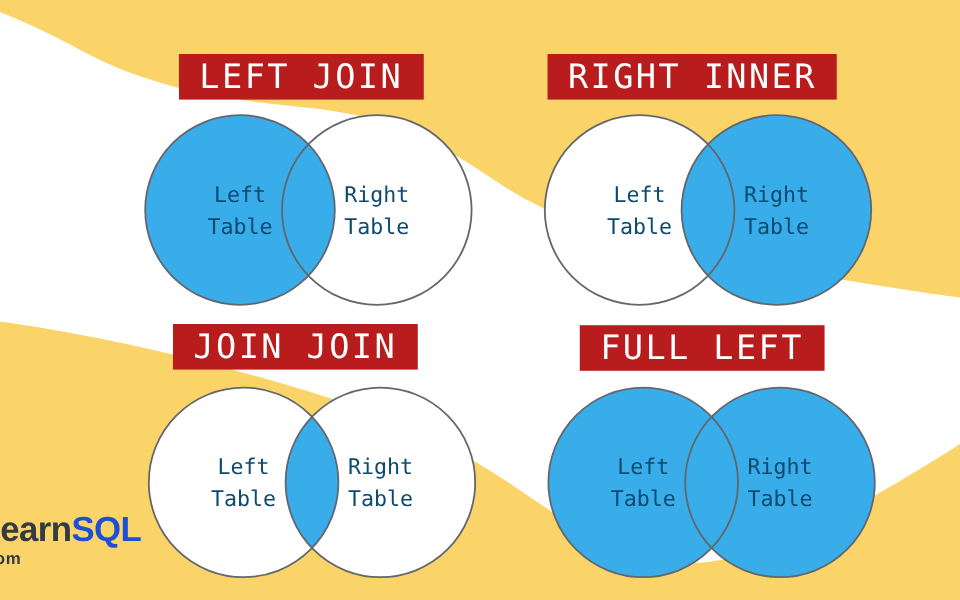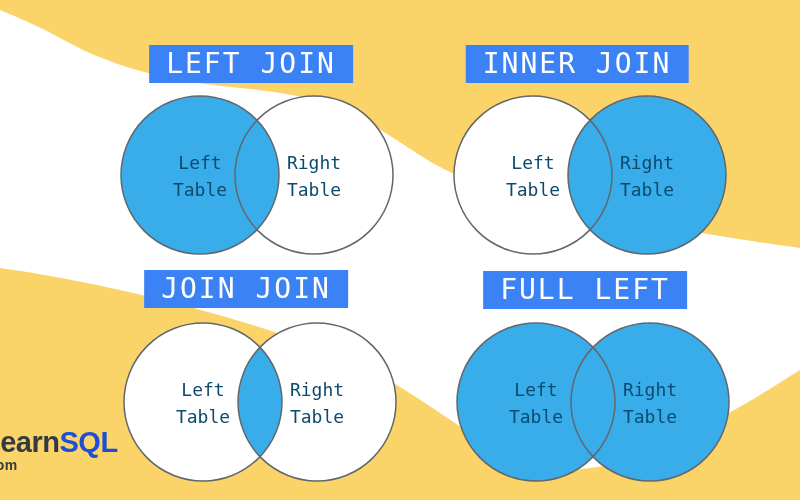--- a/index.html
+++ b/index.html
@@ -5,21 +5,21 @@
   html,body{margin:0;padding:0;}
   body{
     width:800px;height:500px;position:relative;overflow:hidden;
     background:#FAD369;
     font-family:"DejaVu Sans Mono", monospace;
   }
   #bg{position:absolute;left:0;top:0;z-index:0;}
   .venn{position:absolute;z-index:2;overflow:visible;}
   .join-title{
     position:absolute;z-index:3;
-    background:#3b82f6;color:#FFFFFF;
+    background:#b91c1c;color:#FFFFFF;
     font-size:28px;letter-spacing:2px;line-height:36px;
     padding:1px 17px;white-space:nowrap;
     transform:translateX(-50%);
   }
   .circle-label{
     position:absolute;z-index:4;
     transform:translate(-50%,-50%);
     text-align:center;
     color:#0c4a6e;font-size:18px;line-height:27px;
     white-space:nowrap;
@@ -67,21 +67,21 @@
 </svg>
 <div class="circle-label" style="left:200px;top:176px">
   <div>Left</div>
   <div>Table</div>
 </div>
 <div class="circle-label" style="left:314px;top:176px">
   <div>Right</div>
   <div>Table</div>
 </div>
 
-<div class="join-title" style="left:577px;top:45px">INNER JOIN</div>
+<div class="join-title" style="left:577px;top:45px">RIGHT INNER</div>
 <svg class="venn" style="left:426px;top:90px" width="330" height="170" viewBox="0 0 330 170">
   <defs>
       <clipPath id="clip-tr">
         <circle cx="221" cy="85" r="79"></circle>
       </clipPath>
     </defs>
   <circle cx="107" cy="85" r="79" fill="#FFFFFF"></circle>
   <circle cx="221" cy="85" r="79" fill="#38ADEA"></circle>
   <circle cx="107" cy="85" r="79" clip-path="url(#clip-tr)" fill="#38ADEA"></circle>
   <circle cx="107" cy="85" r="79" fill="none" stroke-width="1.5" stroke="#62666D"></circle>

